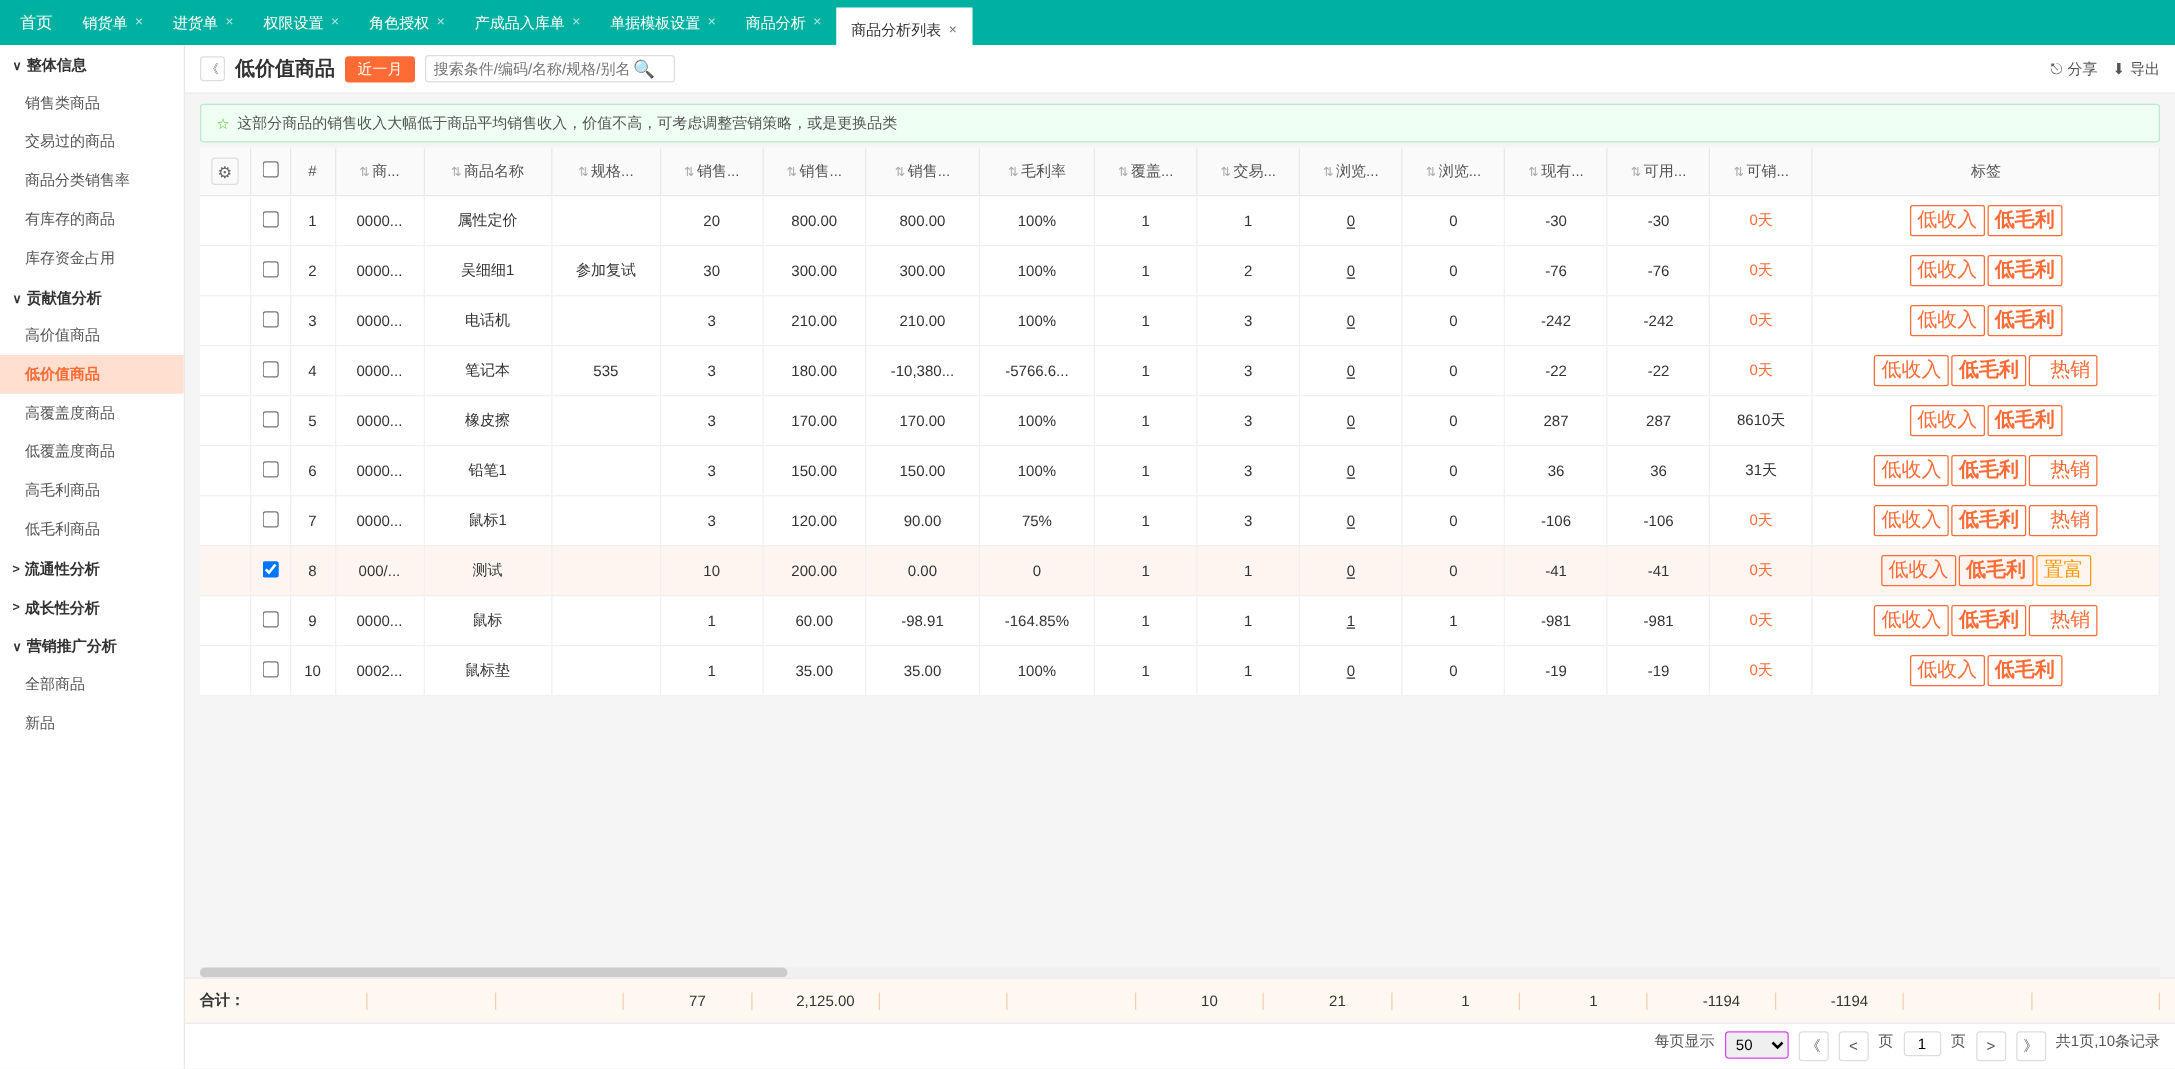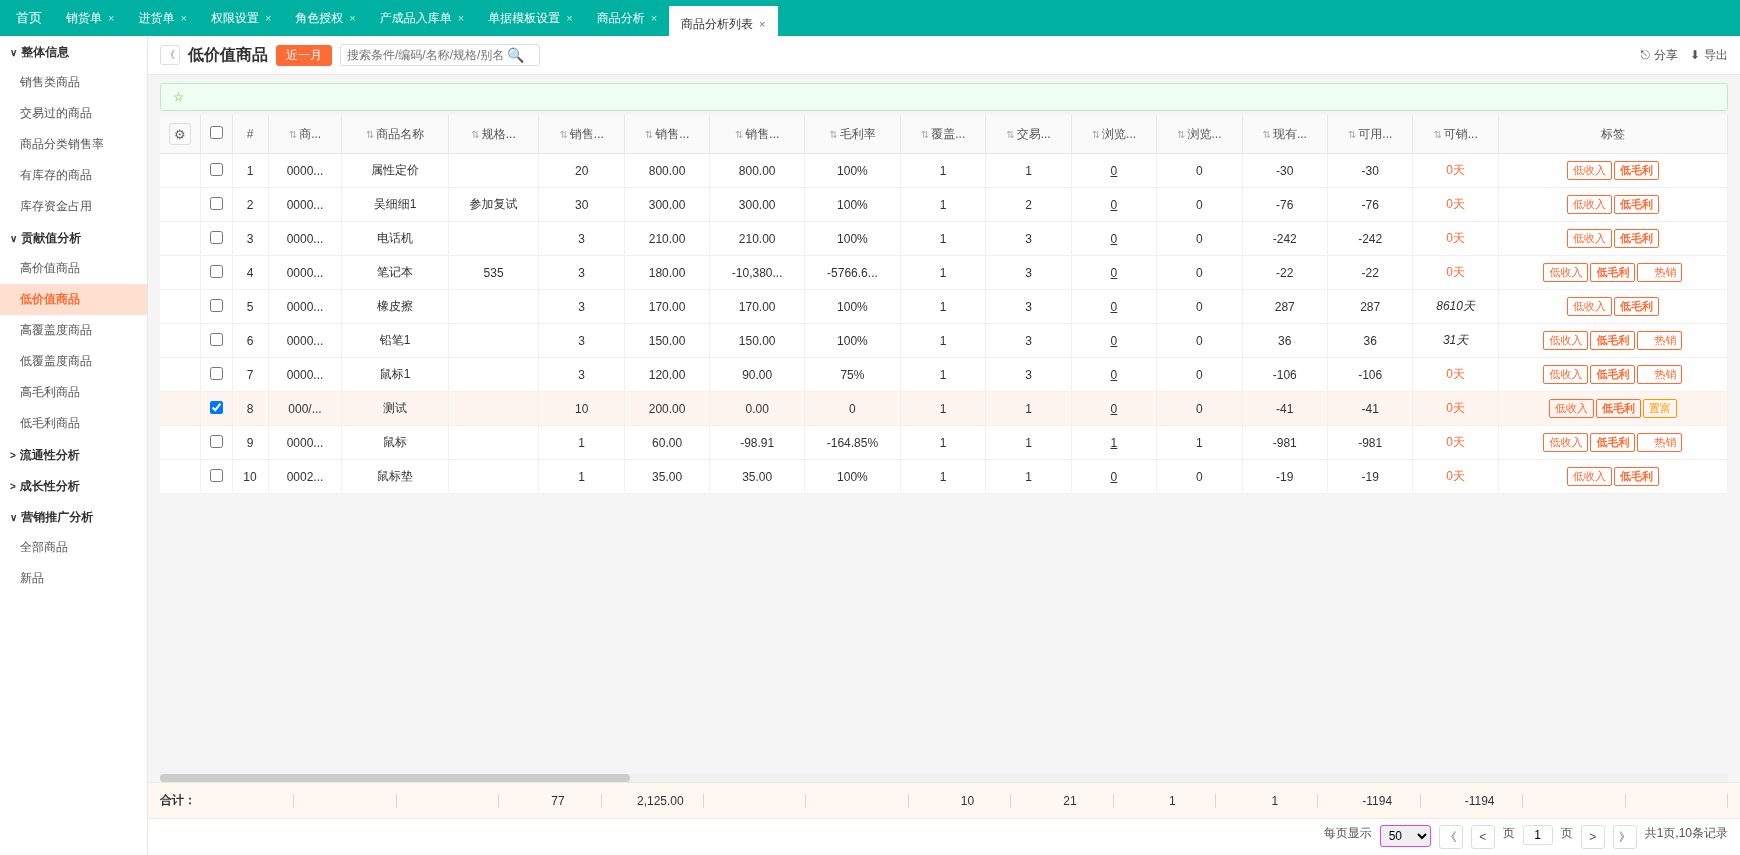--- a/index.html
+++ b/index.html
@@ -179,30 +179,30 @@
       text-align: center;
       color: #333;
       border-right: 1px solid #f0f0f0;
       white-space: nowrap;
       font-size: 12px;
     }
     .tag-badge {
       display: inline-block;
       padding: 1px 5px;
       border-radius: 2px;
-      font-size: 11px;
+      font-size: 16px;
       margin: 0 1px;
     }
     .tag-low-income { color: #ff6b35; border: 1px solid #ff6b35; }
     .tag-low-profit { color: #ff6b35; border: 1px solid #ff6b35; font-weight: bold; }
     .tag-hot { color: #ff6b35; border: 1px solid #ff6b35; padding-left: 16px; }
     .tag-treasure { color: #ff9900; border: 1px solid #ff9900; }
     .link-underline { text-decoration: underline; cursor: pointer; color: #333; }
     .days-0 { color: #ff6b35; margin-top: 32px; }
-    .days-positive { color: #333; font-style: italic; }
+    .days-positive { color: #333; }
 
     
     .footer-summary {
       background: #fff8f0;
       border-top: 1px solid #e8e8e8;
       padding: 8px 12px;
       display: flex;
       align-items: center;
       font-size: 12px;
       color: #333;
@@ -384,20 +384,21 @@
         </div>
         <div class="action-btn">
           <span>⬇</span>
           <span>导出</span>
         </div>
       </div>
     </div>
 
     <div class="notice-bar">
       <span class="notice-icon">☆</span>
+      <span>这部分商品的销售收入大幅低于商品平均销售收入，价值不高，可考虑调整营销策略，或是更换品类</span>
     </div>
 
     <div class="table-container">
       <table>
         <thead>
           <tr>
             <th class="settings-icon-col">
               <span class="gear-icon">⚙</span>
             </th>
             <th class="checkbox-col">

